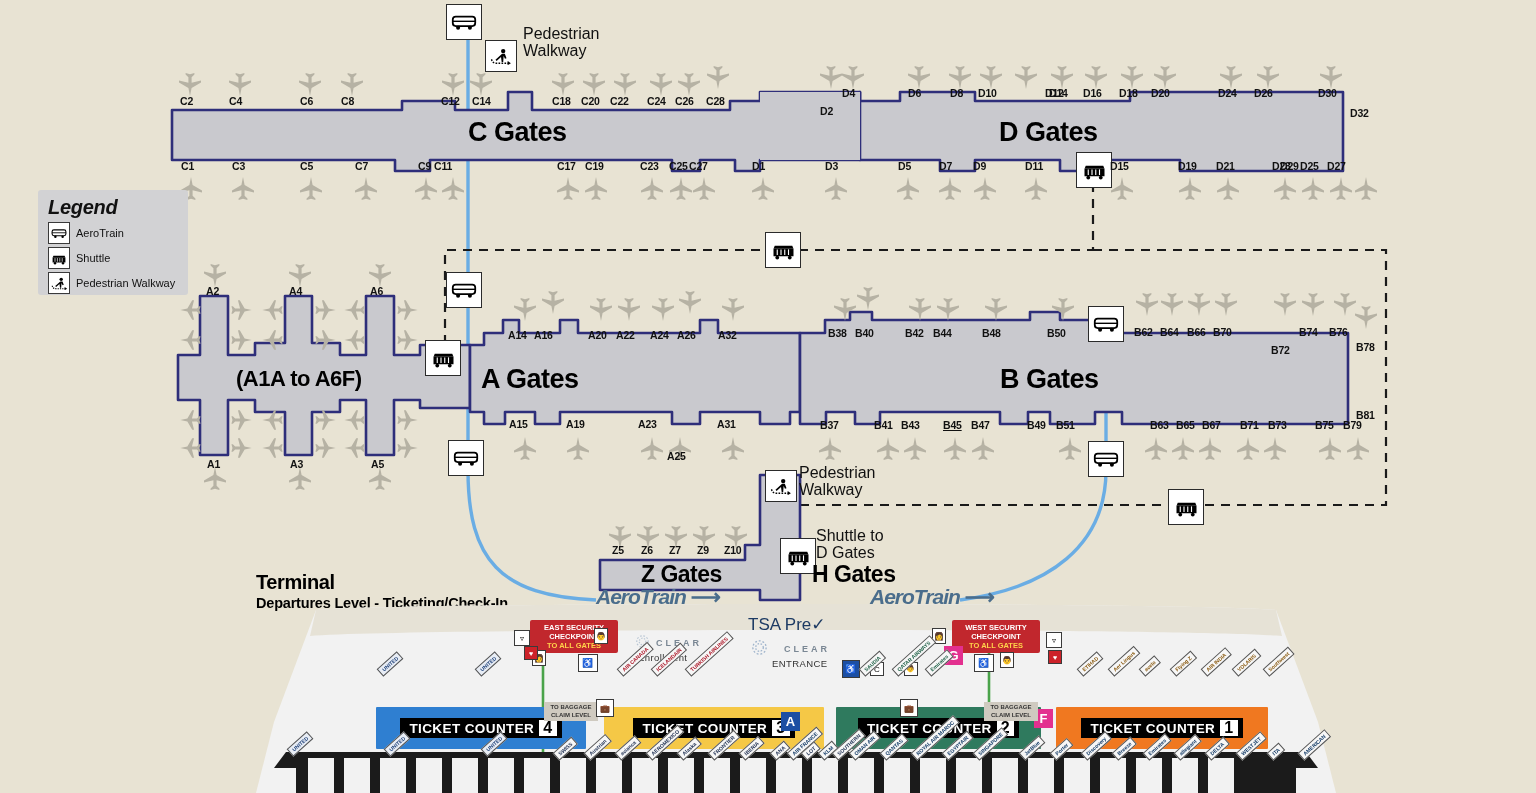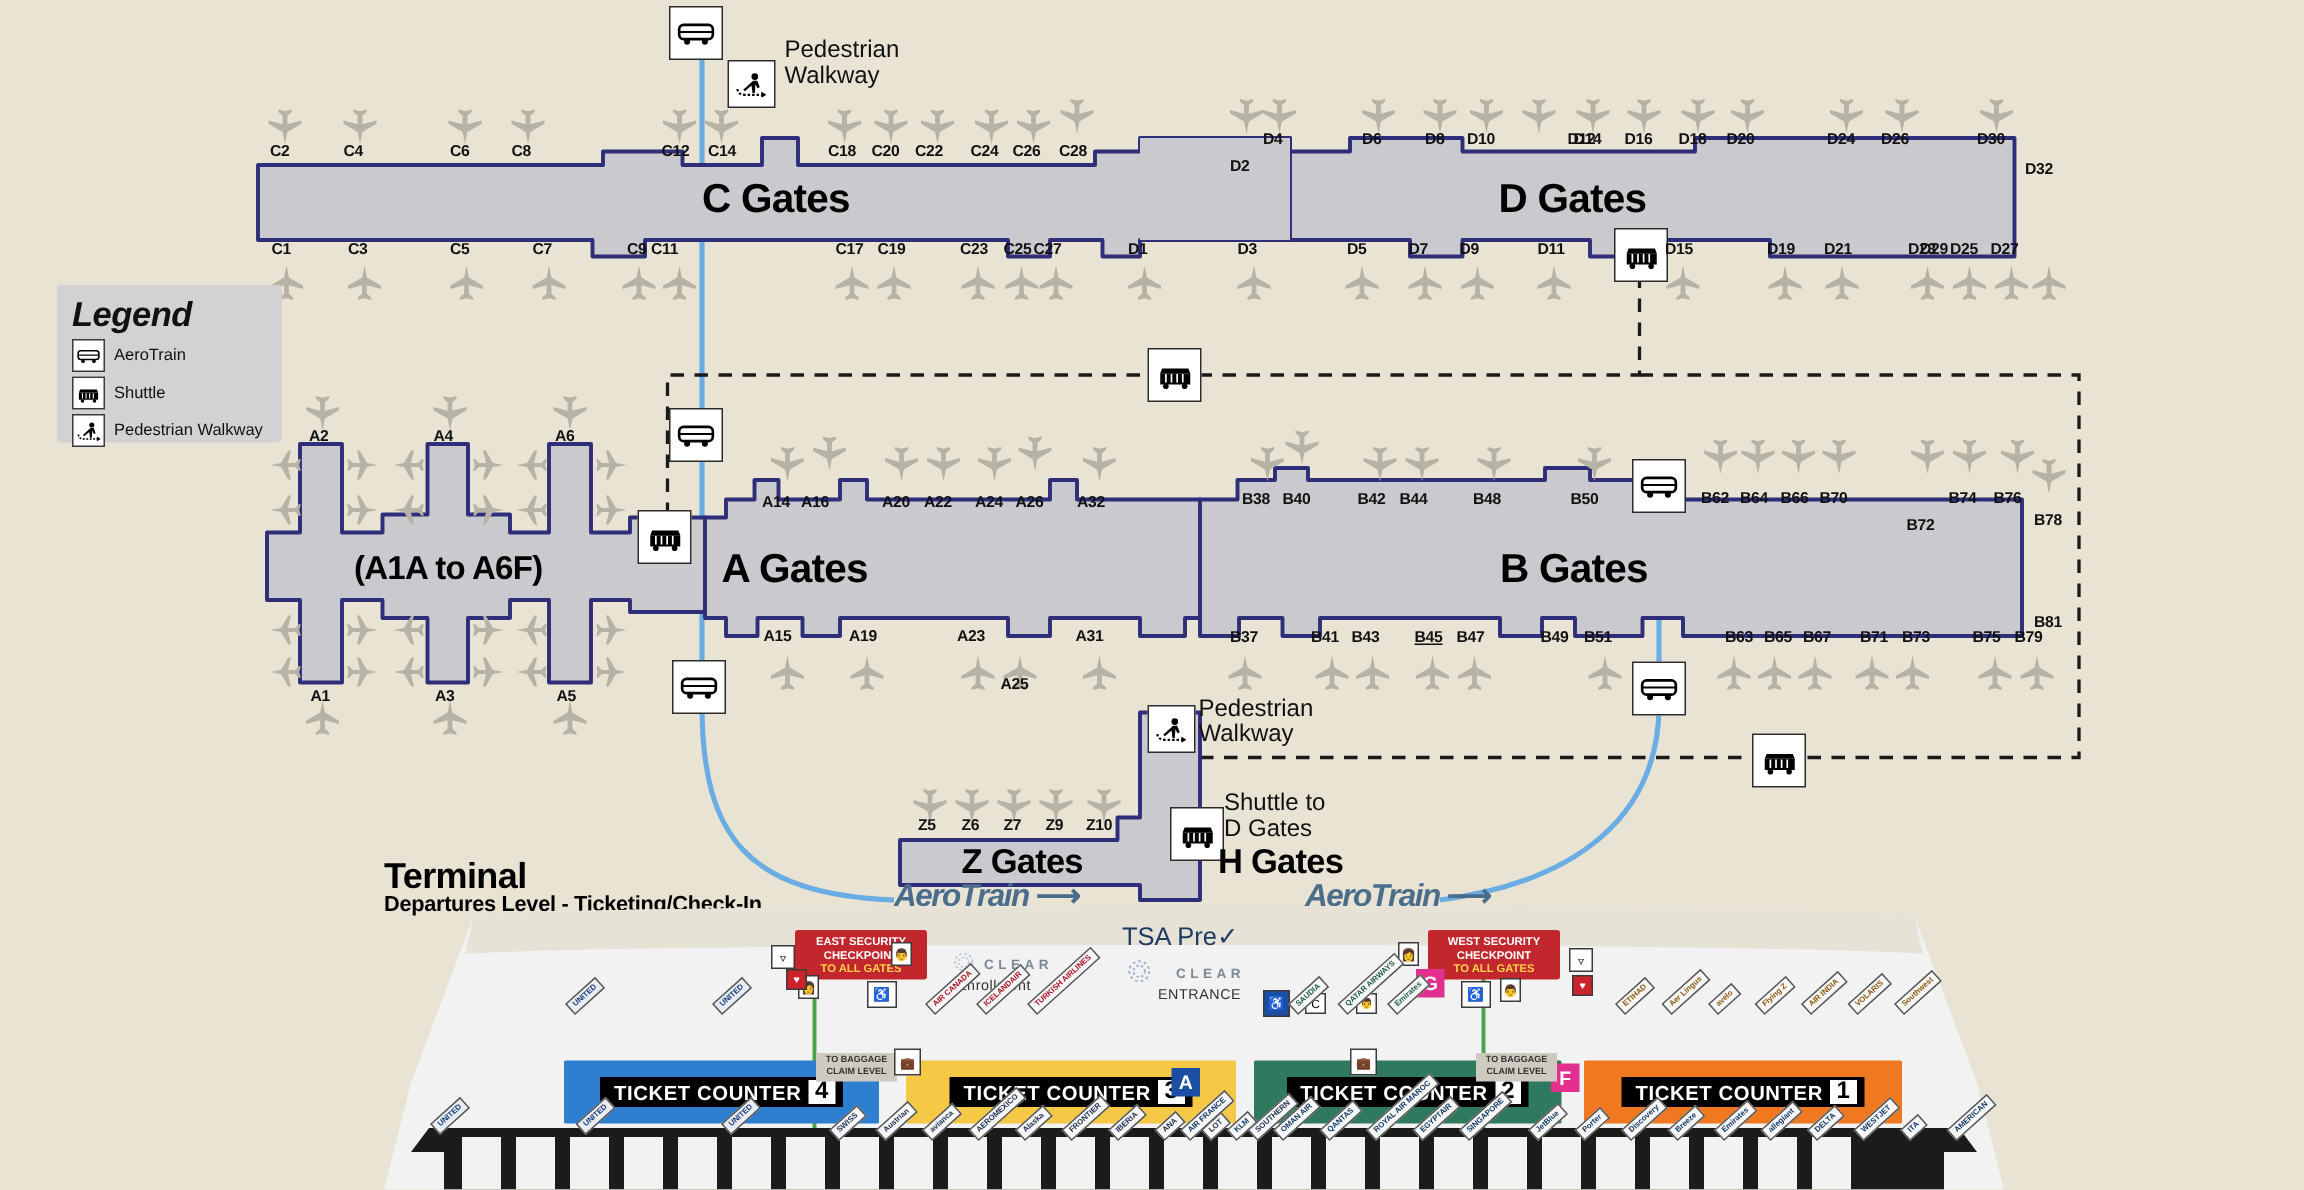--- a/index.html
+++ b/index.html
@@ -14,21 +14,21 @@
   #map { position:absolute; inset:0; }
   svg.layer { position:absolute; left:0; top:0; width:1536px; height:793px; }
 
   
   .legend {
     position:absolute; left:38px; top:190px; width:150px; height:105px;
     background:#d2d2d4; border-radius:3px;
     padding:6px 8px 4px 10px;
   }
   .legend-title {
-    font-style:italic; font-weight:bold; font-size:23px; color:#111;
+    font-style:italic; font-weight:bold; font-size:20px; color:#111;
     letter-spacing:-0.3px; margin-bottom:3px;
   }
   .legend-row { display:flex; align-items:center; gap:6px; margin-top:3px; }
   .legend-label { font-size:11px; color:#111; }
 
   
   .icobox {
     background:#fff; border:1.4px solid #3a3a3a;
     display:flex; align-items:center; justify-content:center;
     position:absolute;
@@ -47,21 +47,21 @@
   }
   .conc-name.small { font-size:22px; }
   .conc-name.zh { font-size:23px; }
 
   
   .callout {
     position:absolute; font-size:16px; color:#111; line-height:1.08;
     white-space:nowrap;
   }
   .terminal-title {
-    position:absolute; font-size:24px; font-weight:bold; color:#000;
+    position:absolute; font-size:20px; font-weight:bold; color:#000;
     letter-spacing:-0.4px;
   }
   .terminal-sub {
     position:absolute; font-size:14.5px; font-weight:bold; color:#000;
     letter-spacing:-0.2px;
   }
 
   
   .aerotrain {
     position:absolute; font-style:italic; font-weight:bold;

